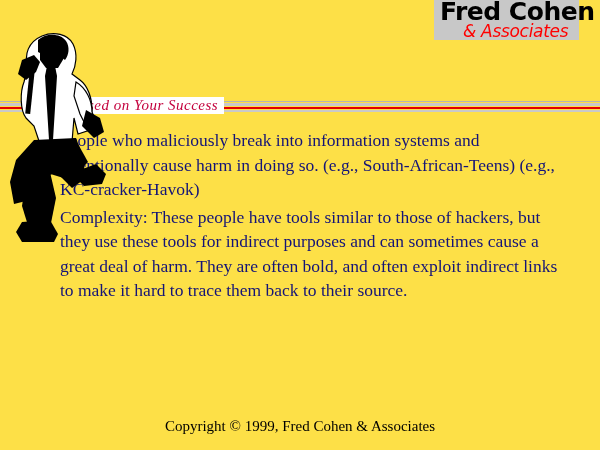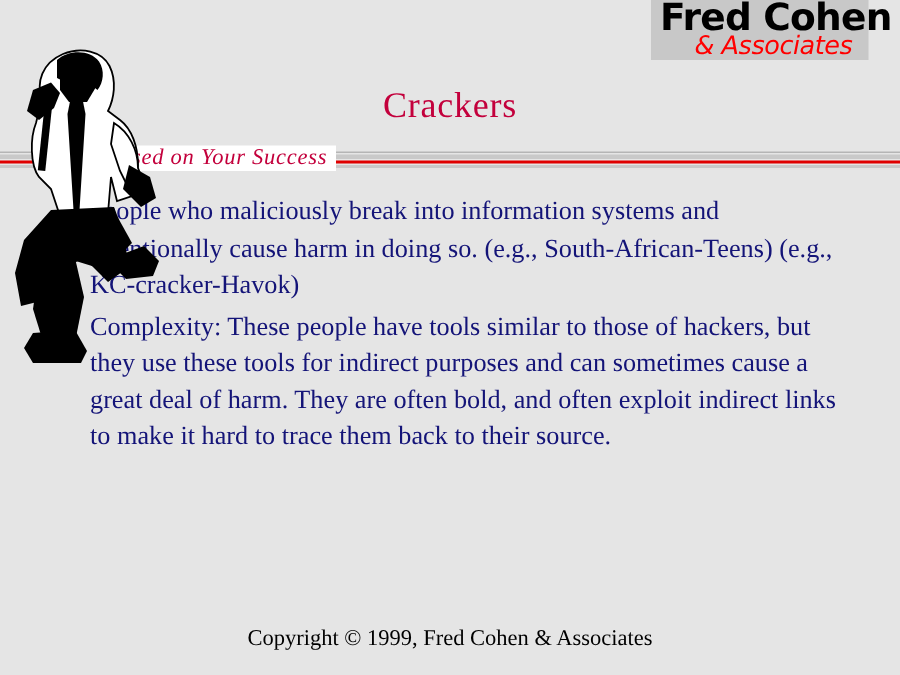--- a/index.html
+++ b/index.html
@@ -4,21 +4,21 @@
 <style>
   html, body {
     margin: 0;
     padding: 0;
     background: #ffffff;
   }
   #slide {
     position: relative;
     width: 600px;
     height: 450px;
-    background: #e5e5e5;
+    background: #fde047;
     overflow: hidden;
     font-family: "Liberation Serif", serif;
   }
 
   
   #logo-block {
     position: absolute;
     left: 434px;
     top: 0px;
     width: 145px;
@@ -145,21 +145,20 @@
 </style>
 </head>
 <body>
 
 <div id="slide">
 
   <div id="logo-block"></div>
   <div id="logo-name">Fred Cohen</div>
   <div id="logo-sub">&amp; Associates</div>
 
-  <div id="slide-title">Crackers</div>
 
   <div class="rule" id="rule-gray-top"></div>
   <div class="rule" id="rule-gray-band"></div>
   <div class="rule" id="rule-red"></div>
   <div class="rule" id="rule-gray-bot"></div>
 
   <div id="tagline">used on Your Success</div>
 
   <div id="body-text">
 

